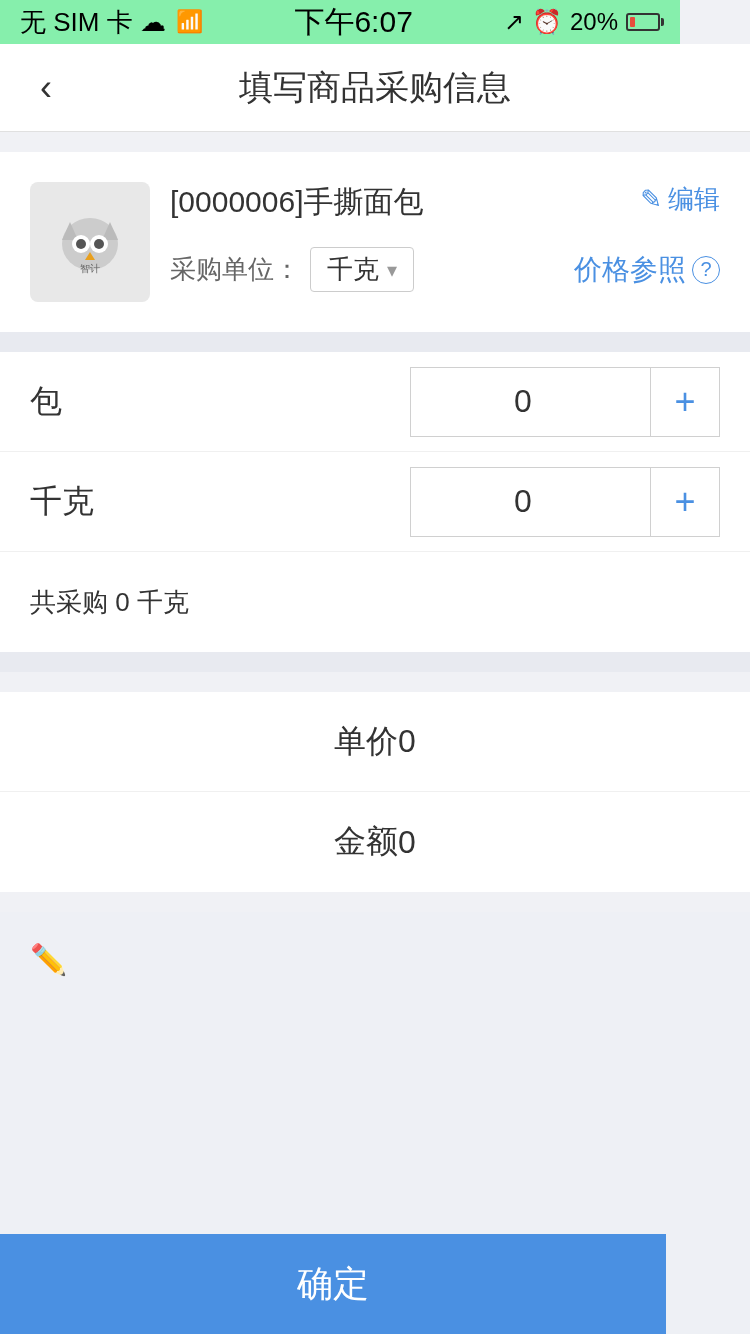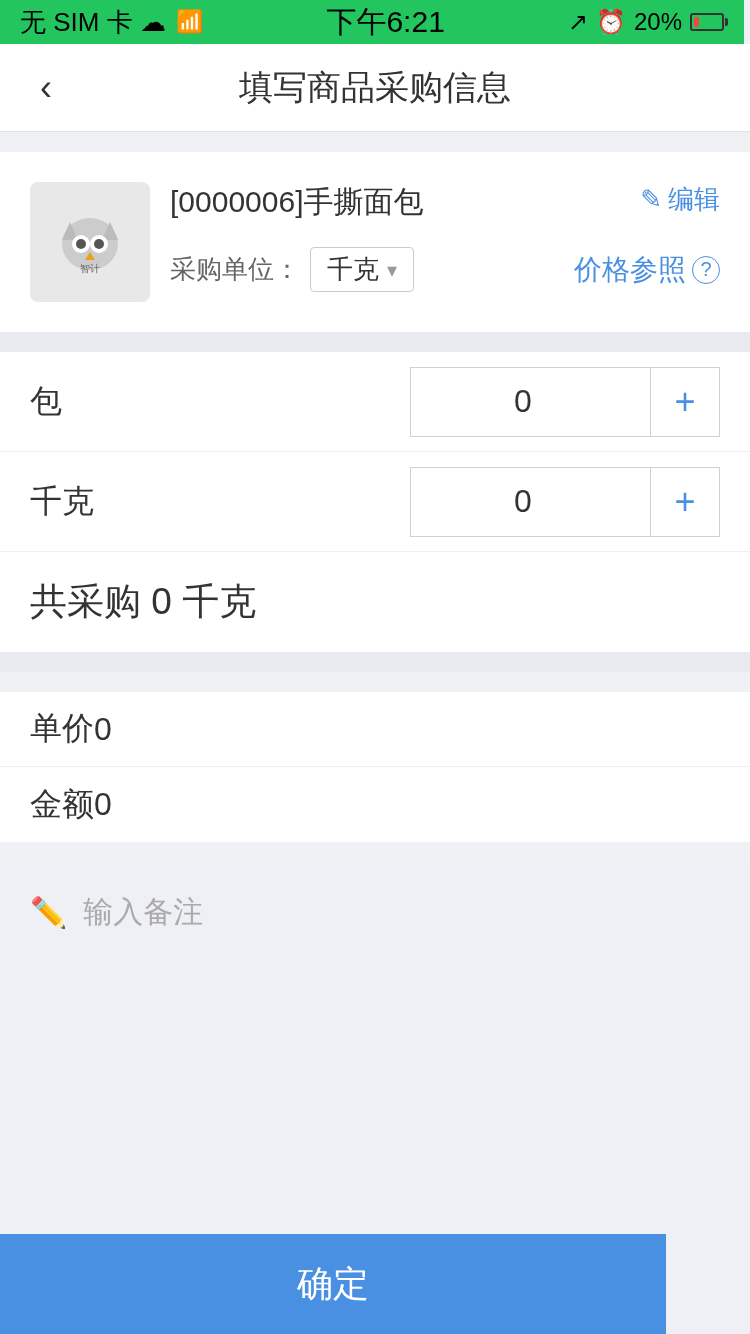--- a/index.html
+++ b/index.html
@@ -8,23 +8,23 @@
       width: 750px;
       min-height: 1334px;
       font-family: -apple-system, "PingFang SC", "Helvetica Neue", sans-serif;
       background: #f0f1f5;
       font-size: 28px;
       color: #333;
     }
 
     
     .status-bar {
-      width: 744px;
+      width: 680px;
       height: 44px;
-      background: #22c55e;
+      background: #86efac;
       display: flex;
       align-items: center;
       justify-content: space-between;
       padding: 0 20px;
       font-size: 26px;
       color: #000;
     }
     .status-left { display: flex; align-items: center; gap: 10px; }
     .status-center { font-size: 30px; font-weight: 500; }
     .status-right { display: flex; align-items: center; gap: 8px; font-size: 24px; }
@@ -195,41 +195,41 @@
     
     .summary-row {
       display: flex;
       align-items: center;
       justify-content: space-between;
       padding: 0 30px;
       height: 100px;
       background: #fff;
     }
     .summary-text {
-      font-size: 37px;
+      font-size: 26px;
       color: #333;
     }
     .batch-btn {
       border: 1px solid #d0d0d0;
       background: #fff;
       padding: 14px 30px;
       font-size: 28px;
       color: #333;
       border-radius: 4px;
       cursor: pointer;
     }
 
     
     .price-section { background: #fff; margin-top: 20px; }
     .price-row {
       display: flex;
       align-items: center;
-      justify-content: flex-start;
+      justify-content: center;
       padding: 0 30px;
-      height: 75px;
+      height: 100px;
       border-bottom: 1px solid #f0f0f0;
     }
     .price-row:last-child { border-bottom: none; }
     .price-row-label { font-size: 32px; color: #333; }
     .price-row-value { font-size: 32px; color: #333; }
 
     
     .notes-section {
       background: #eef0f5;
       padding: 30px;
@@ -268,21 +268,21 @@
     .wifi-icon { font-size: 22px; }
   </style>
 </head>
 <body>
 
 <div class="status-bar">
   <div class="status-left">
     <span>无 SIM 卡 ☁</span>
     <span class="wifi-icon">📶</span>
   </div>
-  <div class="status-center">下午6:21</div>
+  <div class="status-center">下午6:07</div>
   <div class="status-right">
     <span>↗</span>
     <span>⏰</span>
     <span>20%</span>
     <span class="battery">
       <span class="battery-fill"></span>
     </span>
   </div>
 </div>
 
@@ -372,18 +372,17 @@
     <span class="price-row-value">0</span>
   </div>
   <div class="price-row">
     <span class="price-row-label">金额</span>
     <span class="price-row-value">0</span>
   </div>
 </div>
 
 <div class="notes-section">
   <span class="pencil-icon">✏️</span>
-  <span class="notes-placeholder">输入备注</span>
 </div>
 
 <div class="main-content" style="height: 380px;"></div>
 
 <button class="confirm-btn">确定</button>
 
 </body></html>

